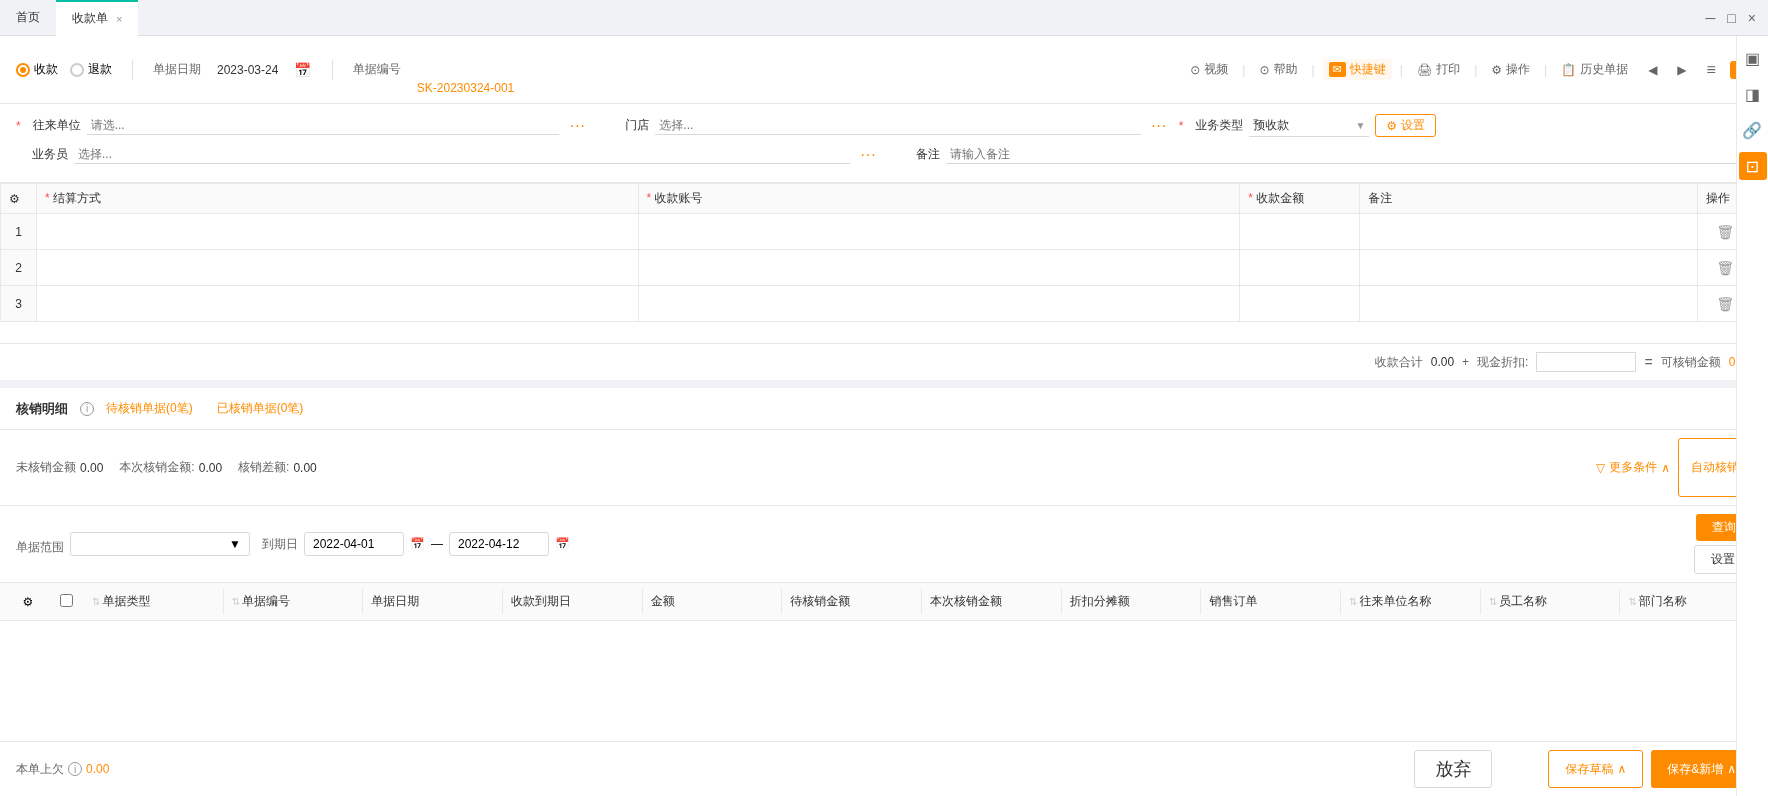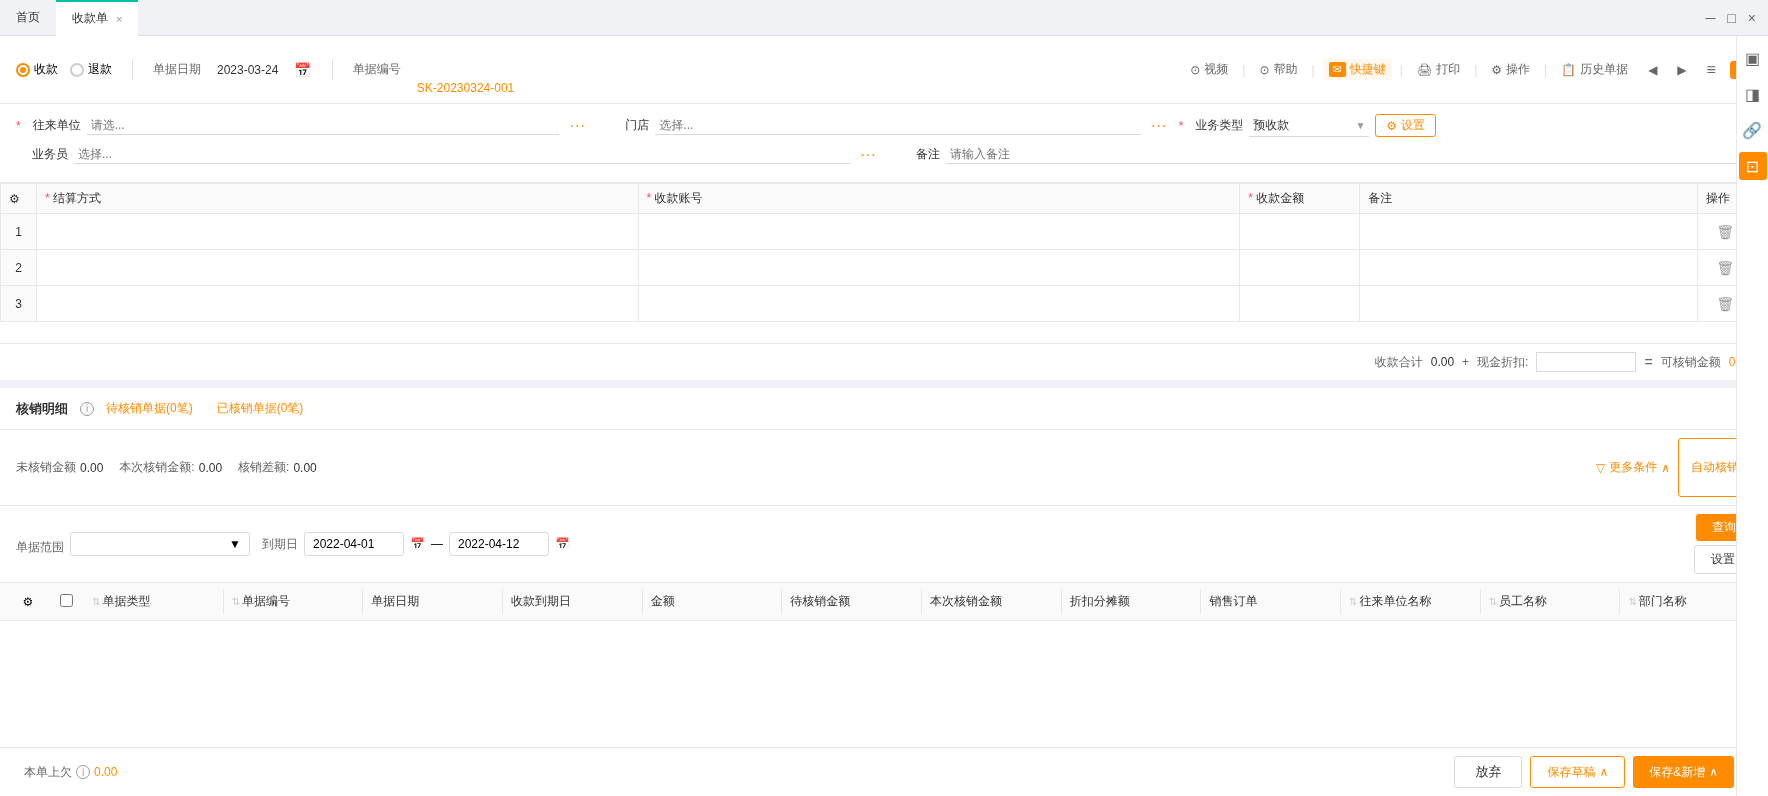--- a/index.html
+++ b/index.html
@@ -187,34 +187,34 @@
     .verif-col-settings { width: 40px; text-align: center; cursor: pointer; }
     .verif-col-check { width: 36px; text-align: center; }
     .verif-th {
       flex: 1; padding: 4px 8px; color: #333; white-space: nowrap;
       display: flex; align-items: center; gap: 2px; border-right: 1px solid #e8e8e8;
     }
     .sort-icon { color: #ccc; font-size: 10px; }
 
     
     .bottom-bar {
-      display: flex; align-items: center; padding: 8px 24px;
+      display: flex; align-items: center; padding: 8px 16px;
       border-top: 1px solid #e8e8e8; background: #fff;
-      position: absolute; bottom: 0; left: 0; right: 10px;
+      position: absolute; bottom: 0; left: 0; right: 0;
     }
     .bottom-info { display: flex; align-items: center; gap: 4px; color: #666; }
     .bottom-actions { margin-left: auto; display: flex; gap: 8px; }
     .btn-abandon {
       background: #fff; border: 1px solid #d9d9d9; color: #333;
-      padding: 6px 20px; border-radius: 3px; cursor: pointer; font-size: 13px; font-family: Liberation Mono, monospace;
+      padding: 6px 20px; border-radius: 3px; cursor: pointer; font-size: 18px; font-family: Liberation Mono, monospace;
     }
     .btn-save-draft {
       background: #fff; border: 1px solid #ff8c00; color: #ff8c00;
       padding: 6px 16px; border-radius: 3px; cursor: pointer; font-size: 13px;
-      display: flex; align-items: center; gap: 4px;
+      display: flex; align-items: center; gap: 4px; margin-left: 48px;
     }
     .btn-save-new {
       background: #ff8c00; border: none; color: #fff;
       padding: 6px 16px; border-radius: 3px; cursor: pointer; font-size: 13px;
       display: flex; align-items: center; gap: 4px;
     }
 
     
     .right-panel {
       position: absolute; right: 0; top: 36px; bottom: 0; width: 32px;

